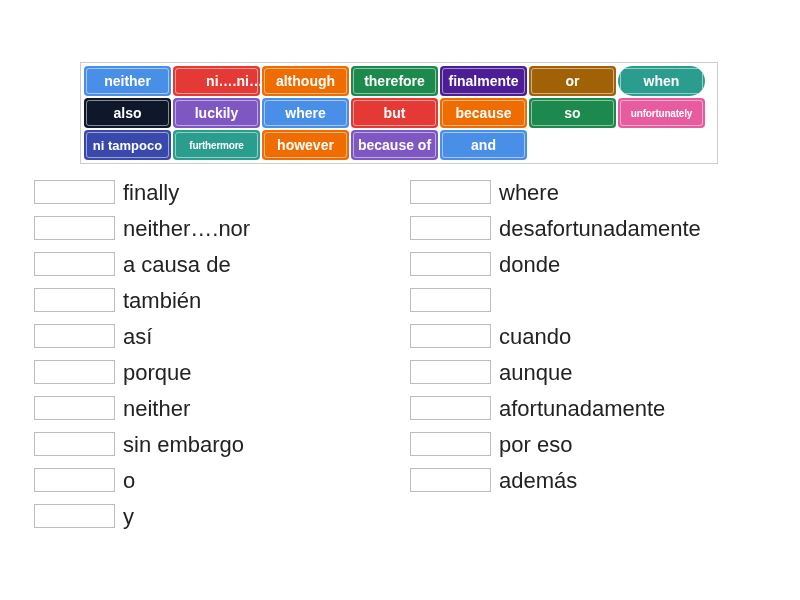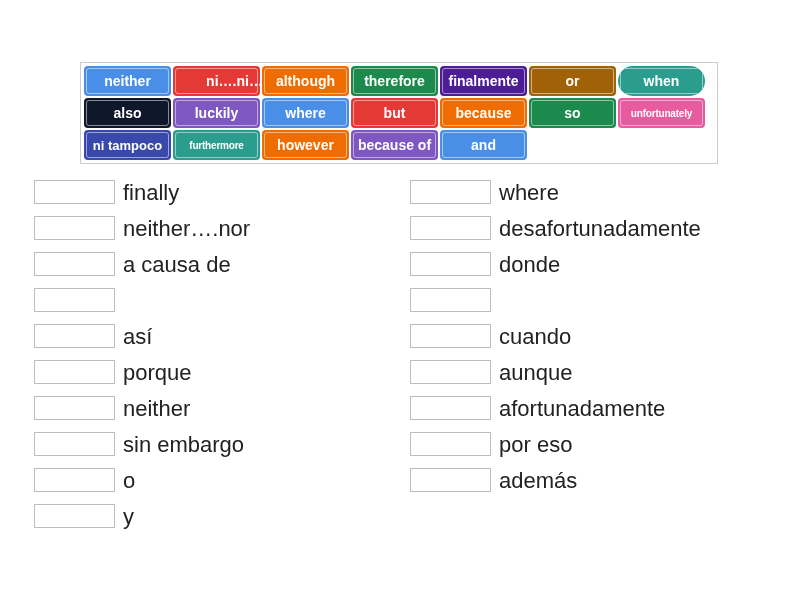--- a/index.html
+++ b/index.html
@@ -89,20 +89,21 @@
         <div class="row">
           <div class="slot"></div>
           <div class="label">neither….nor</div>
         </div>
         <div class="row">
           <div class="slot"></div>
           <div class="label">a causa de</div>
         </div>
         <div class="row">
           <div class="slot"></div>
+          <div class="label">también</div>
         </div>
         <div class="row">
           <div class="slot"></div>
           <div class="label">así</div>
         </div>
         <div class="row">
           <div class="slot"></div>
           <div class="label">porque</div>
         </div>
         <div class="row">

